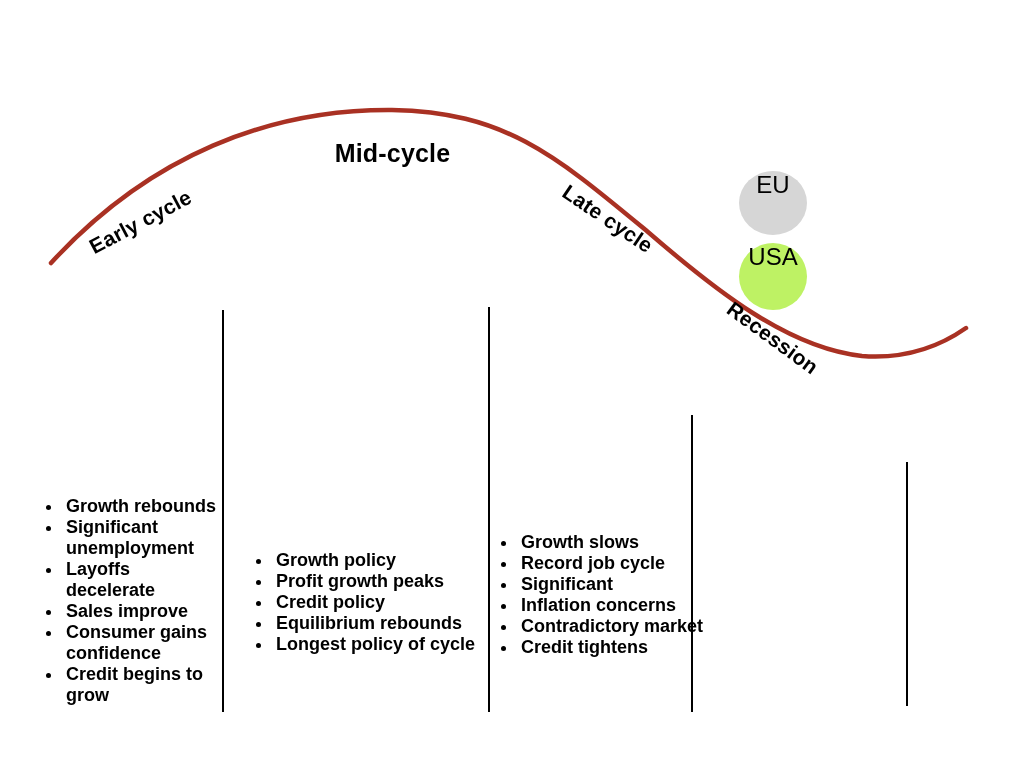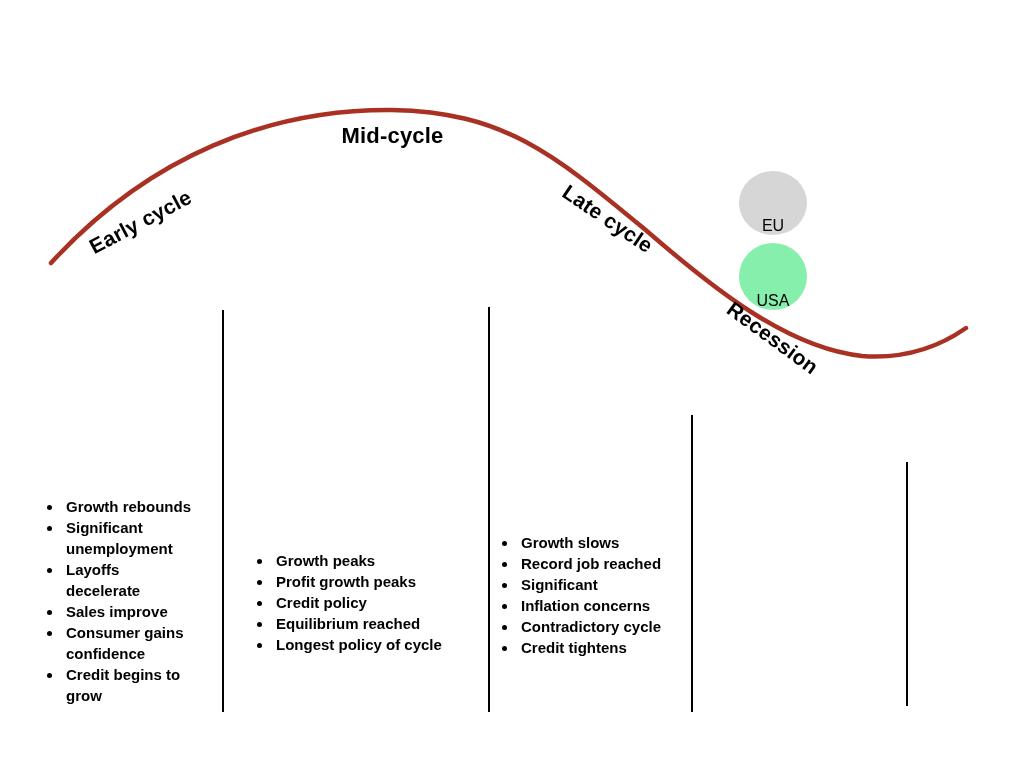--- a/index.html
+++ b/index.html
@@ -5,33 +5,33 @@
   html,body { margin:0; padding:0; background:#fff; }
   .canvas {
     position:relative; width:1024px; height:768px; background:#ffffff;
     overflow:hidden; font-family:"Liberation Sans", sans-serif; color:#000;
   }
   .curve-svg { position:absolute; left:0; top:0; width:1024px; height:768px; }
   .phase-label {
     position:absolute; font-weight:bold; font-size:21px; color:#000;
     text-align:center; width:165px; letter-spacing:0.2px;
   }
-  .phase-label.mid { font-size:22px; }
+  .phase-label.mid { font-size:25px;margin-top:16px; }
   .rot-early { transform:rotate(-28deg); }
   .rot-late  { transform:rotate(34deg); }
   .rot-recession { transform:rotate(36deg); }
   .econ-circle {
     position:absolute; border-radius:50%; background:#d6d6d6;
-    display:flex; align-items:flex-end; justify-content:center;
-    font-size:16px; font-weight:normal; color:#000;
+    display:flex; align-items:flex-start; justify-content:center;
+    font-size:24px; font-weight:normal; color:#000;
   }
   .divider { position:absolute; width:2px; background:#000; }
   .bullets {
     position:absolute; margin:0; padding-left:18px;
-    font-size:15px; font-weight:bold; line-height:21px; color:#000;
+    font-size:18px; font-weight:bold; line-height:21px; color:#000;
     list-style:disc outside;
   }
   .bullets li { white-space:pre-line; padding-left:3px; }
   .col-1 { left:45px;  top:496px; width:170px; }
   .col-2 { left:255px; top:550px; width:220px; }
   .col-3 { left:500px; top:532px; width:190px; }
   .col-4 { left:700px; top:532px; width:205px; }
   .d1 { left:222px; top:310px; height:402px; }
   .d2 { left:488px; top:307px; height:405px; }
   .d3 { left:691px; top:415px; height:297px; }
@@ -57,21 +57,21 @@
   <div class="phase-label mid lbl-mid">Mid-cycle</div>
 
   <div class="phase-label rot-late lbl-late">Late cycle</div>
 
   <div class="phase-label rot-recession lbl-recession">Recession</div>
 
   <div class="econ-circle circle-eu" style="background: rgb(214, 214, 214);">
     <span>EU</span>
   </div>
 
-  <div class="econ-circle circle-usa" style="background: #86efac;">
+  <div class="econ-circle circle-usa" style="background: #bef264;">
     <span>USA</span>
   </div>
 
   <div class="divider d1" style="background: rgb(0, 0, 0);"></div>
   <div class="divider d2" style="background: rgb(0, 0, 0);"></div>
   <div class="divider d3" style="background: rgb(0, 0, 0);"></div>
   <div class="divider d4" style="background: rgb(0, 0, 0);"></div>
 
   <ul class="bullets col-1">
       <li>Growth rebounds</li>
@@ -80,30 +80,30 @@
       <li>Layoffs
 decelerate</li>
       <li>Sales improve</li>
       <li>Consumer gains
 confidence</li>
       <li>Credit begins to
 grow</li>
     </ul>
 
   <ul class="bullets col-2">
-      <li>Growth peaks</li>
+      <li>Growth policy</li>
       <li>Profit growth peaks</li>
       <li>Credit policy</li>
-      <li>Equilibrium reached</li>
+      <li>Equilibrium rebounds</li>
       <li>Longest policy of cycle</li>
     </ul>
 
   <ul class="bullets col-3">
       <li>Growth slows</li>
-      <li>Record job reached</li>
+      <li>Record job cycle</li>
       <li>Significant</li>
       <li>Inflation concerns</li>
-      <li>Contradictory cycle</li>
+      <li>Contradictory market</li>
       <li>Credit tightens</li>
     </ul>
 
 
 </div>
 
 </body></html>

